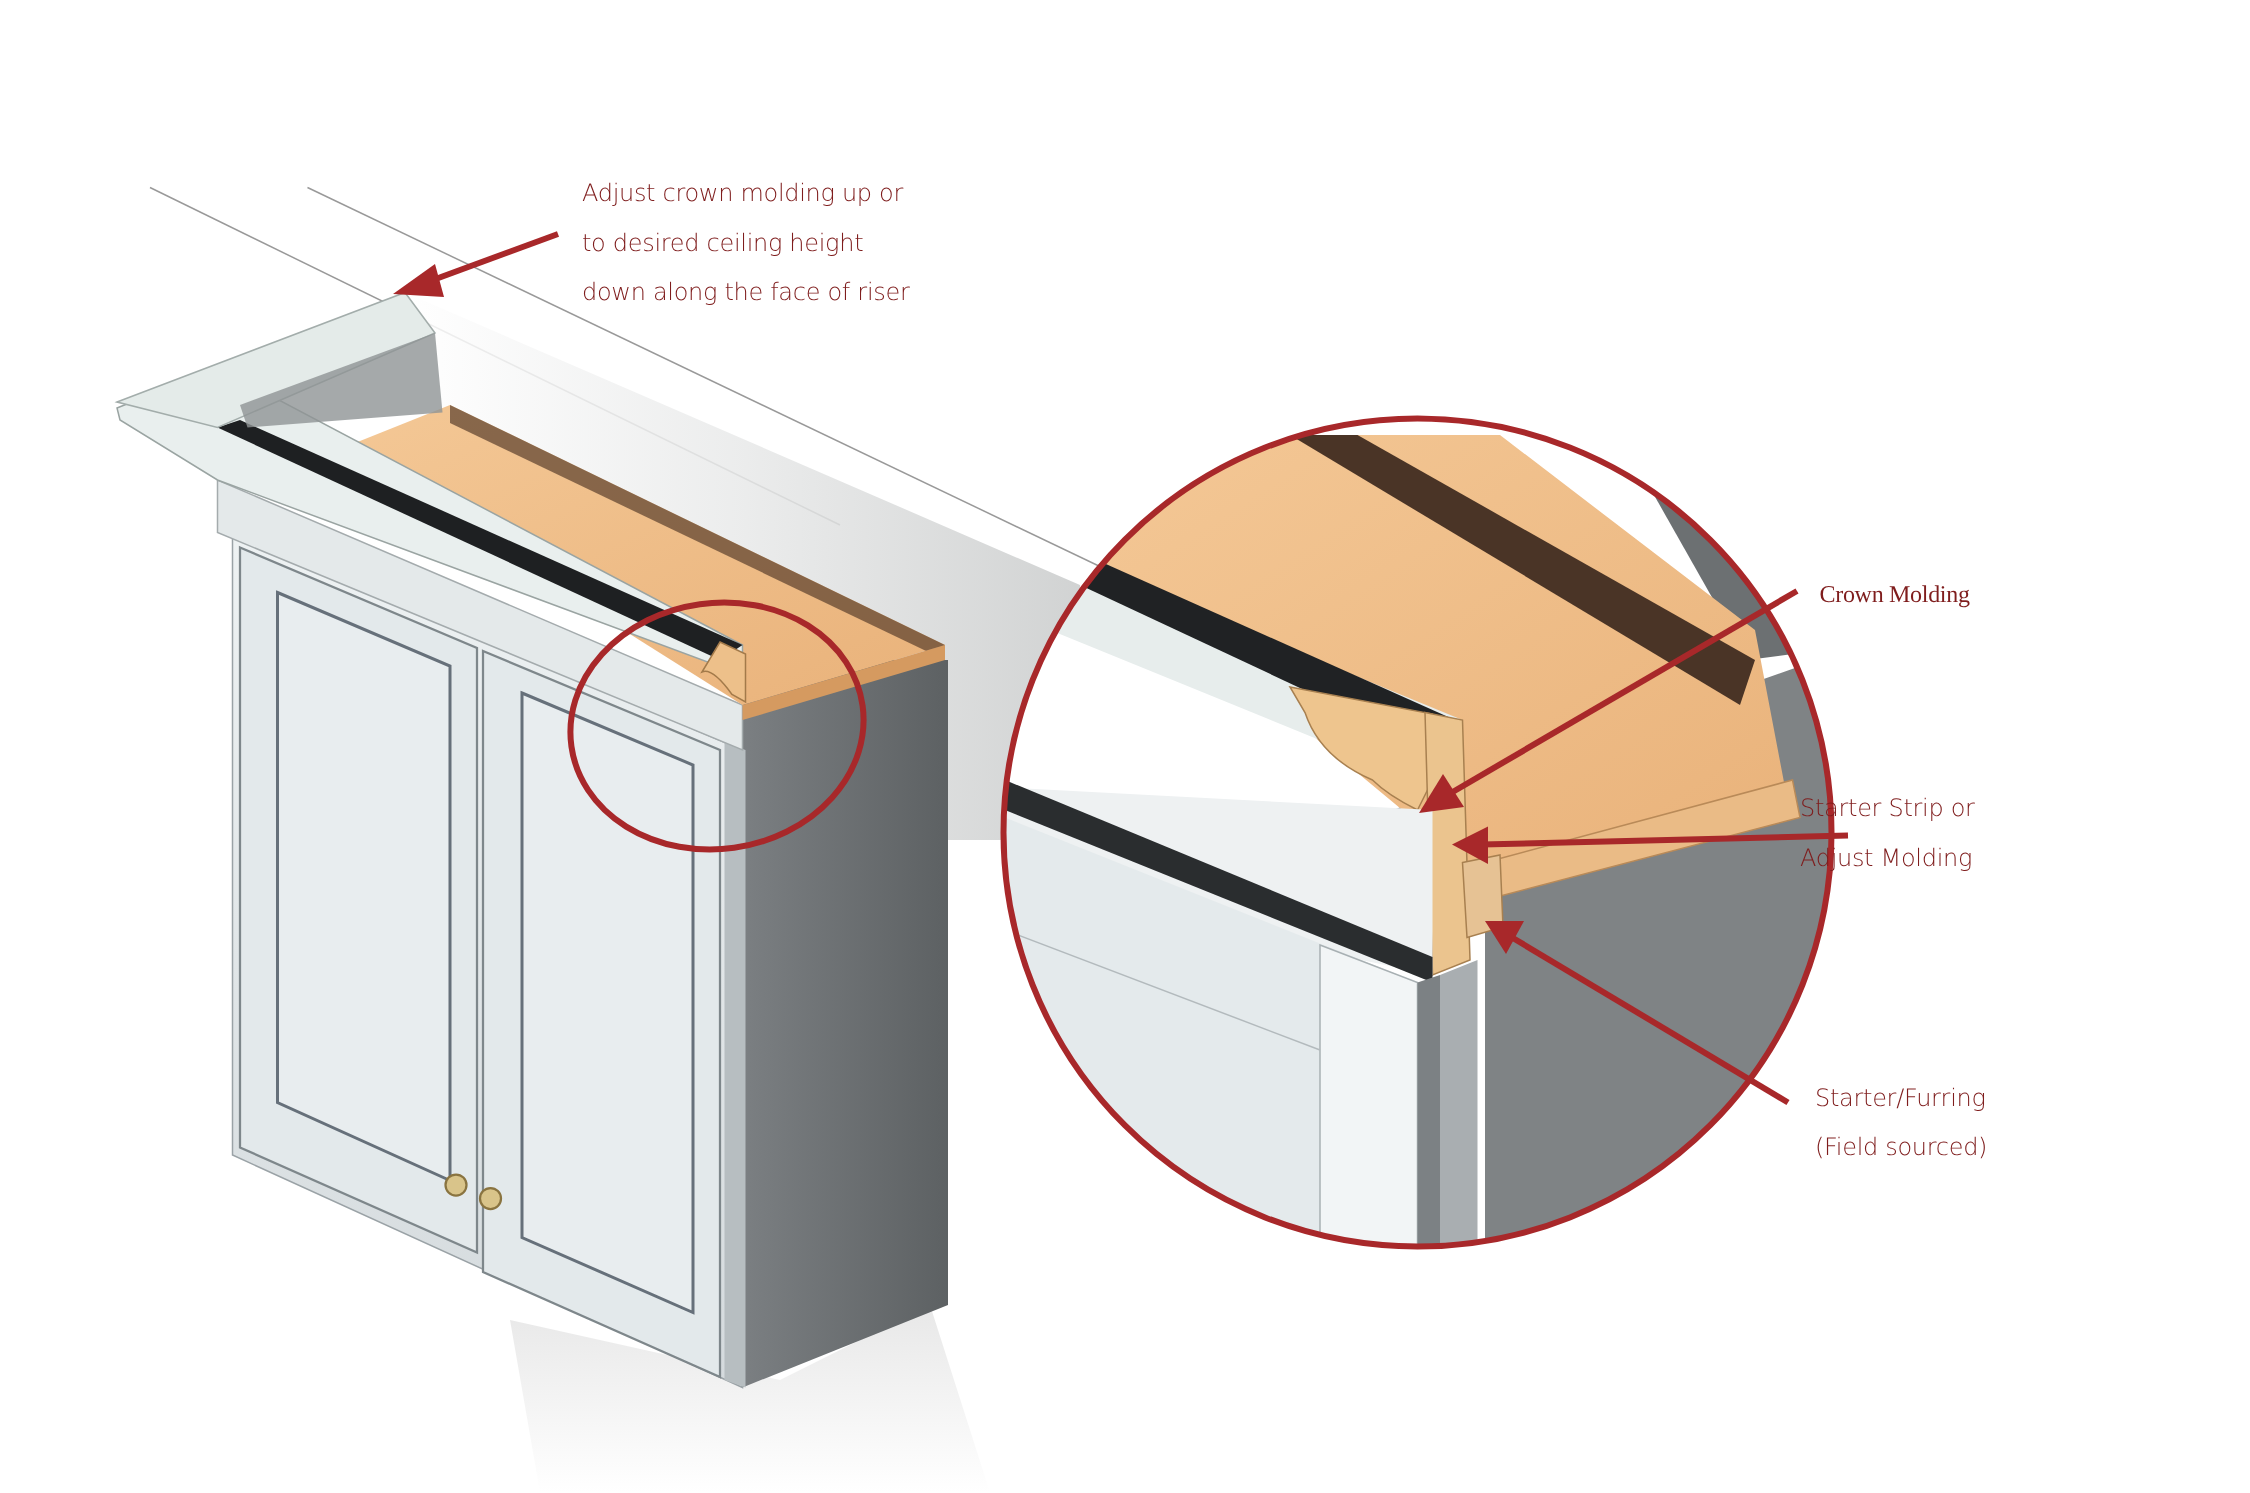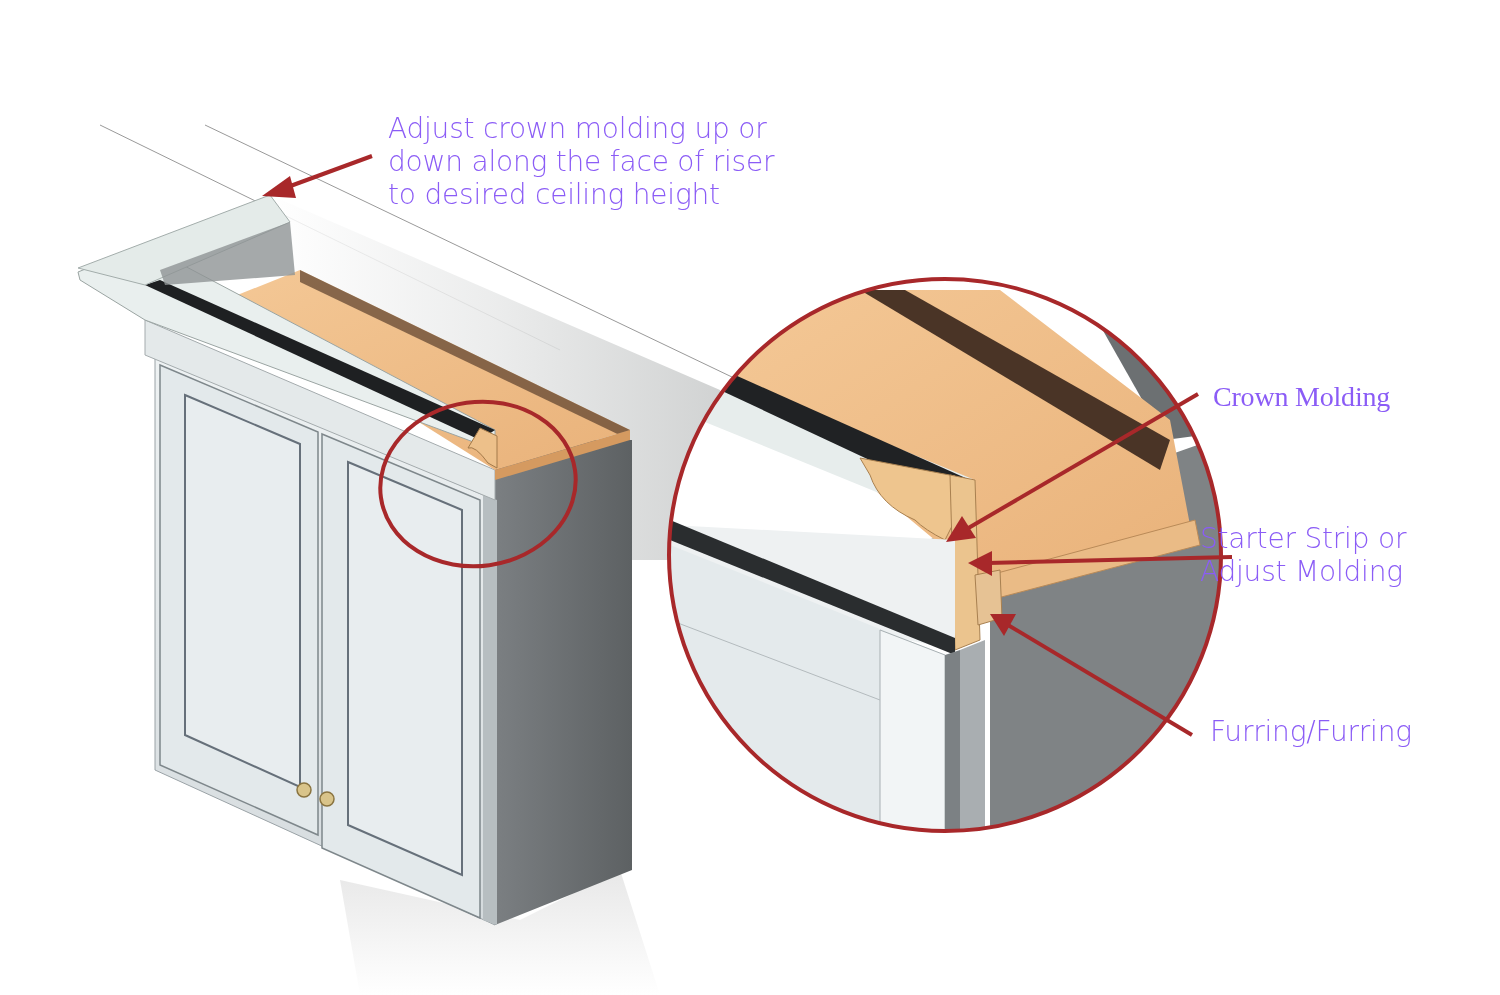--- a/index.html
+++ b/index.html
@@ -1,19 +1,19 @@
 <!DOCTYPE html>
 <html><head>
 <meta charset="utf-8">
 <style>
   html, body { margin: 0; padding: 0; background: #ffffff; }
   body { width: 1500px; height: 995px; position: relative; overflow: hidden; font-family: "Liberation Sans", "DejaVu Sans", sans-serif; }
   .stage { position: absolute; left: 0; top: 0; width: 1500px; height: 995px; }
   svg.art { position: absolute; left: 0; top: 0; }
-  .label { position: absolute; color: #8b5cf6; font-size: 28px; line-height: 33px; letter-spacing: -0.2px; white-space: nowrap; font-family: "DejaVu Sans", sans-serif; font-weight: 300; }
+  .label { position: absolute; color: #7f1d1d; font-size: 16px; line-height: 33px; letter-spacing: -0.2px; white-space: nowrap; font-family: "DejaVu Sans", sans-serif; font-weight: 300; }
   .label span { display: block; }
   #label-adjust { left: 388px; top: 112px; }
   #label-crown { left: 1213px; top: 380px; font-family: Liberation Serif, serif; }
   #label-starter { left: 1200px; top: 522px; }
   #label-blocking { left: 1210px; top: 715px; }
 </style>
 </head>
 <body>
 
 <div class="stage">
@@ -131,30 +131,31 @@
     <line x1="1232" y1="557" x2="988" y2="563" stroke-width="4"></line>
     <polygon points="968,563 992,551 992,576" stroke="none"></polygon>
 
     <line x1="1192" y1="735" x2="1008" y2="625" stroke-width="4"></line>
     <polygon points="990,614 1016,614 1004,636" stroke="none"></polygon>
   </g>
 </svg>
 
 <div class="label" id="label-adjust">
   <span>Adjust crown molding up or</span>
+  <span>to desired ceiling height</span>
   <span>down along the face of riser</span>
-  <span>to desired ceiling height</span>
 </div>
 
 <div class="label" id="label-crown">
   <span>Crown Molding</span>
 </div>
 
 <div class="label" id="label-starter">
   <span>Starter Strip or</span>
   <span>Adjust Molding</span>
 </div>
 
 <div class="label" id="label-blocking">
-  <span>Furring/Furring</span>
+  <span>Starter/Furring</span>
+  <span>(Field sourced)</span>
 </div>
 
 </div>
 
 </body></html>

